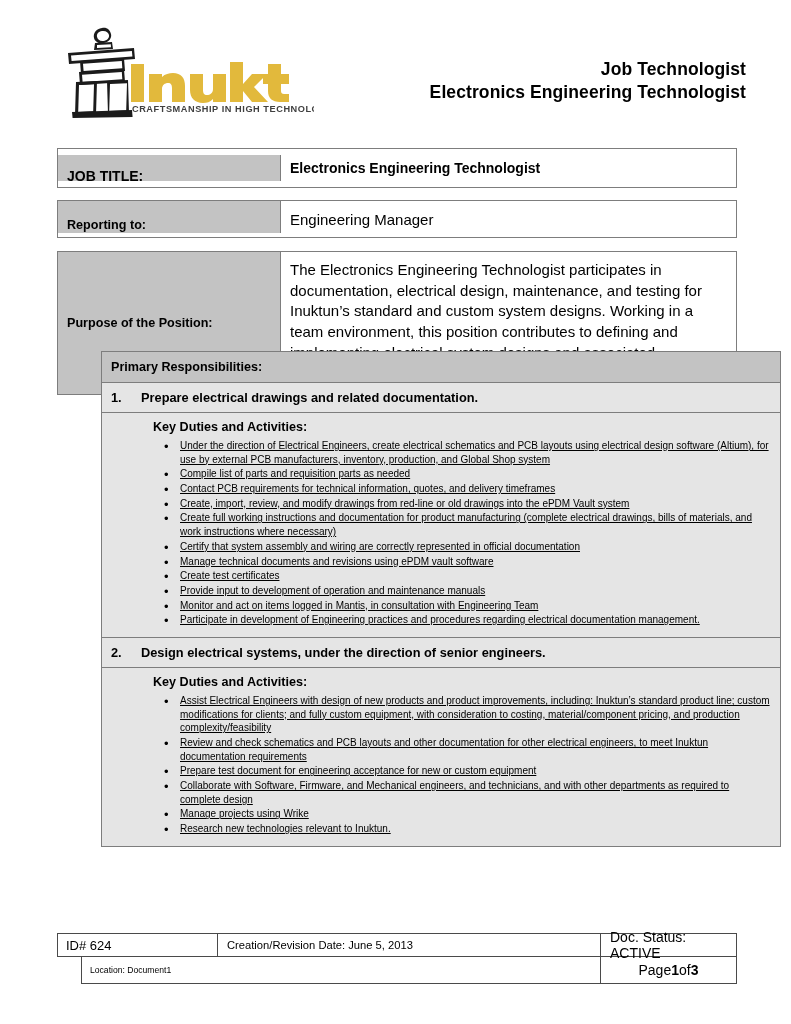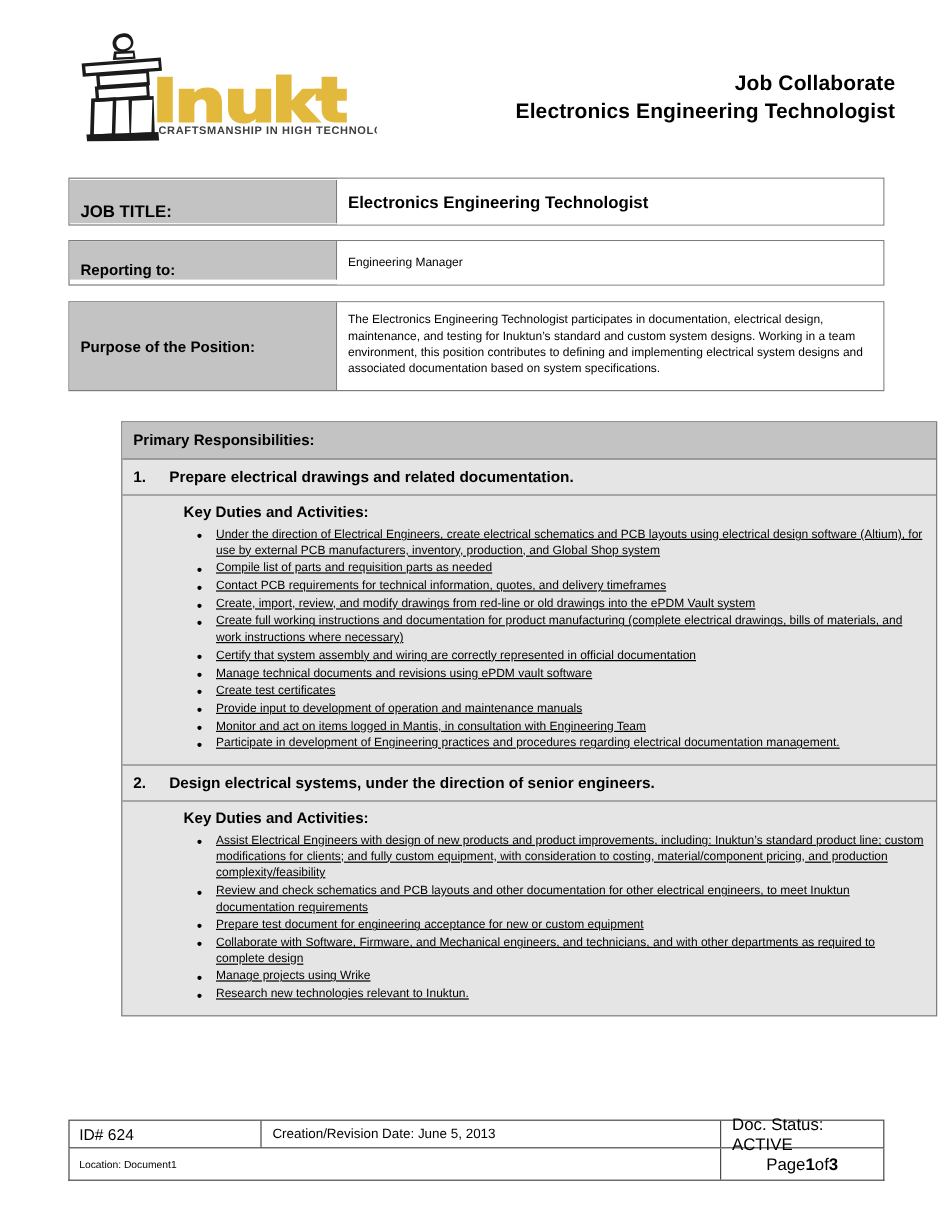--- a/index.html
+++ b/index.html
@@ -87,27 +87,27 @@
     border-right: 1px solid #7d7d7d;
     padding: 6px 9px 6px 9px;
     font-size: 12.6px;
     font-weight: bold;
   }
   .cell-value {
     flex: 1 1 auto;
     box-sizing: border-box;
     background: #ffffff;
     padding: 6px 10px 6px 9px;
-    font-size: 10px;
+    font-size: 15px;
   }
 
   
   #job-title-block { top: 148px; height: 40px; }
   #job-title-block .row { height: 38px; align-items: center; }
-  #job-title-block .cell-label { height: 36px; display: flex; align-items: center; padding-top: 16px; padding-bottom: 0; font-size: 14px; }
+  #job-title-block .cell-label { height: 26px; display: flex; align-items: center; padding-top: 16px; padding-bottom: 0; font-size: 14px; }
   #job-title-block .cell-value { height: 38px; display: flex; align-items: center; padding-top: 0; padding-bottom: 0; font-size: 14px; font-weight: bold; }
 
   
   #reporting-block { top: 200px; height: 38px; }
   #reporting-block .row { height: 36px; }
   #reporting-block .cell-label { height: 32px; display: flex; align-items: center; padding-top: 16px; padding-bottom: 0; }
   #reporting-block .cell-value { height: 36px; display: flex; align-items: center; padding-top: 0; padding-bottom: 0; }
 
   
   #purpose-block { top: 251px; }
@@ -188,20 +188,21 @@
     border: 1px solid #4a4a4a;
     box-sizing: border-box;
     height: 24px;
   }
   .footer-row2 {
     display: flex;
     border: 1px solid #4a4a4a;
     border-top: none;
     box-sizing: border-box;
     height: 27px;
+    margin-left: 24px;
   }
   .fc-id {
     width: 160px;
     flex: 0 0 160px;
     border-right: 1px solid #4a4a4a;
     box-sizing: border-box;
     display: flex;
     align-items: center;
     padding-left: 8px;
     font-size: 13px;
@@ -300,21 +301,21 @@
           <path d="M163 16 h0 Z"></path>
         </g>
 
         <g fill="#3f3f3f">
           <text x="3" y="54" font-family="Liberation Sans, sans-serif" font-size="9.2" font-weight="bold" letter-spacing="0.55">CRAFTSMANSHIP IN HIGH TECHNOLOGY</text>
         </g>
       </svg>
     </div>
 
     <div class="header-titles">
-      <div class="ht-line">Job Collaborate</div>
+      <div class="ht-line">Job Technologist</div>
       <div class="ht-line">Electronics Engineering Technologist</div>
     </div>
   </div>
 
   <div class="tbl" id="job-title-block">
     <div class="row">
       <div class="cell-label">JOB TITLE:</div>
       <div class="cell-value">Electronics Engineering Technologist</div>
     </div>
   </div>

